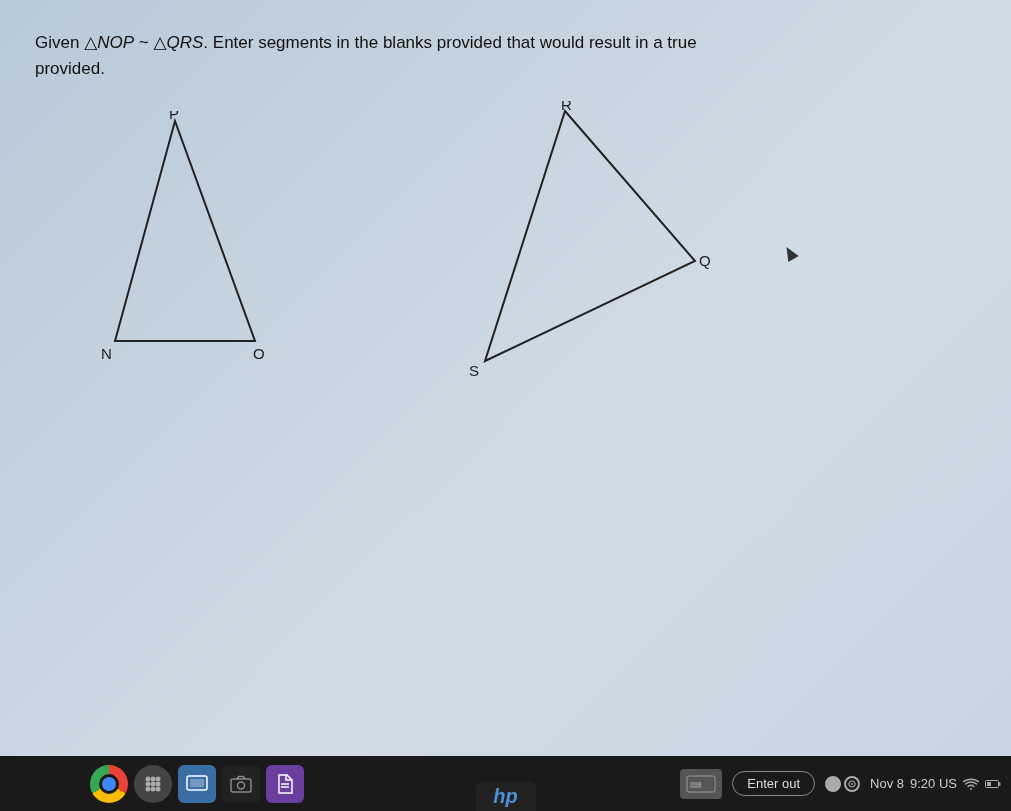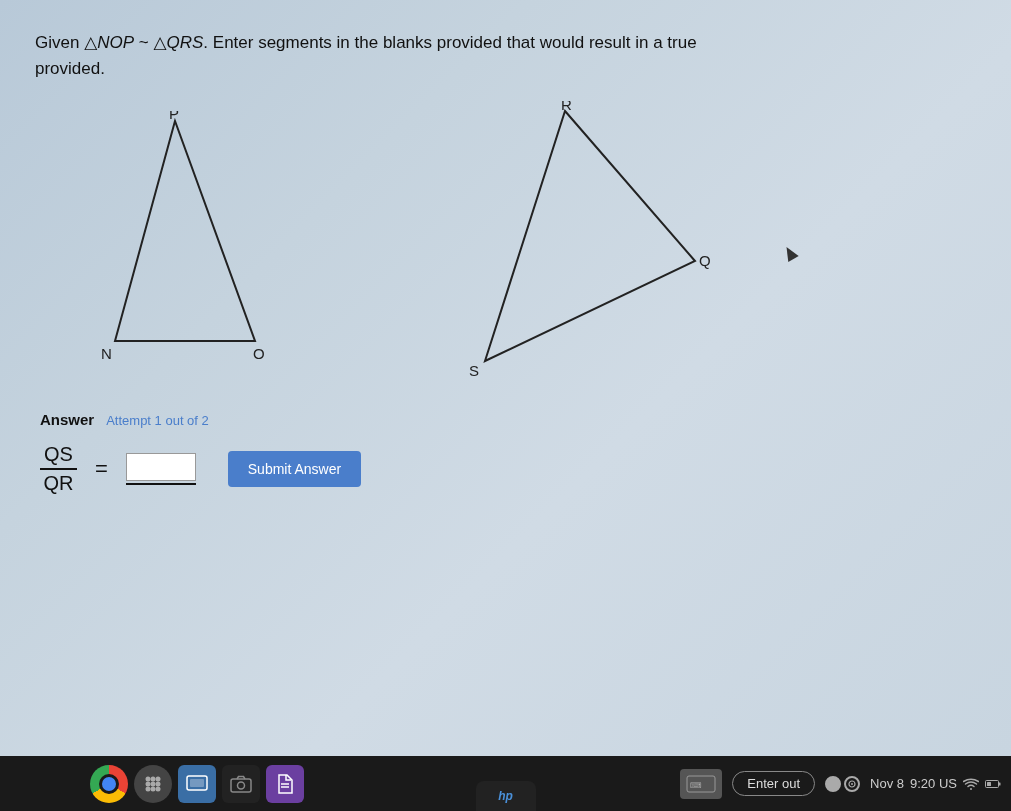--- a/index.html
+++ b/index.html
@@ -235,21 +235,21 @@
       height: 30px;
       background: #222;
       display: flex;
       align-items: center;
       justify-content: center;
       border-radius: 8px 8px 0 0;
     }
 
     .hp-text {
       color: #4a90d9;
-      font-size: 12px;
+      font-size: 20px;
       font-weight: bold;
       font-family: Arial, sans-serif;
       font-style: italic;
     }
 
     .cursor-arrow {
       position: absolute;
       top: 155px;
       right: 180px;
       width: 0;
@@ -283,40 +283,20 @@
 
       <polygon points="140,10 270,160 60,260" fill="none" stroke="#222" stroke-width="2"></polygon>
       <text x="136" y="9" font-size="15" fill="#222" font-family="Arial">R</text>
       <text x="274" y="165" font-size="15" fill="#222" font-family="Arial">Q</text>
       <text x="44" y="275" font-size="15" fill="#222" font-family="Arial">S</text>
     </svg>
 
     <div class="cursor-arrow"></div>
   </div>
 
-  <div class="answer-section">
-    <span class="answer-label">Answer</span>
-    <span class="attempt-text">Attempt 1 out of 2</span>
-
-    <div class="fraction-input-row">
-      <div class="fraction">
-        <div class="fraction-num">QS</div>
-        <div class="fraction-den">QR</div>
-      </div>
-
-      <div class="equals-sign">=</div>
-
-      <div class="blank-fraction">
-        <input class="blank-top" type="text" value="" style="">
-        <div class="blank-line"></div>
-      </div>
-
-      <button class="submit-btn">Submit Answer</button>
-    </div>
-  </div>
 </div>
 
 <div class="taskbar">
   <div class="taskbar-icons">
 
     <div class="taskbar-icon chrome-icon"></div>
 
     <div class="taskbar-icon" style="background:#444;">
       <svg width="22" height="22" viewBox="0 0 22 22" fill="none">
         <circle cx="6" cy="6" r="2.5" fill="#aaa"></circle>

